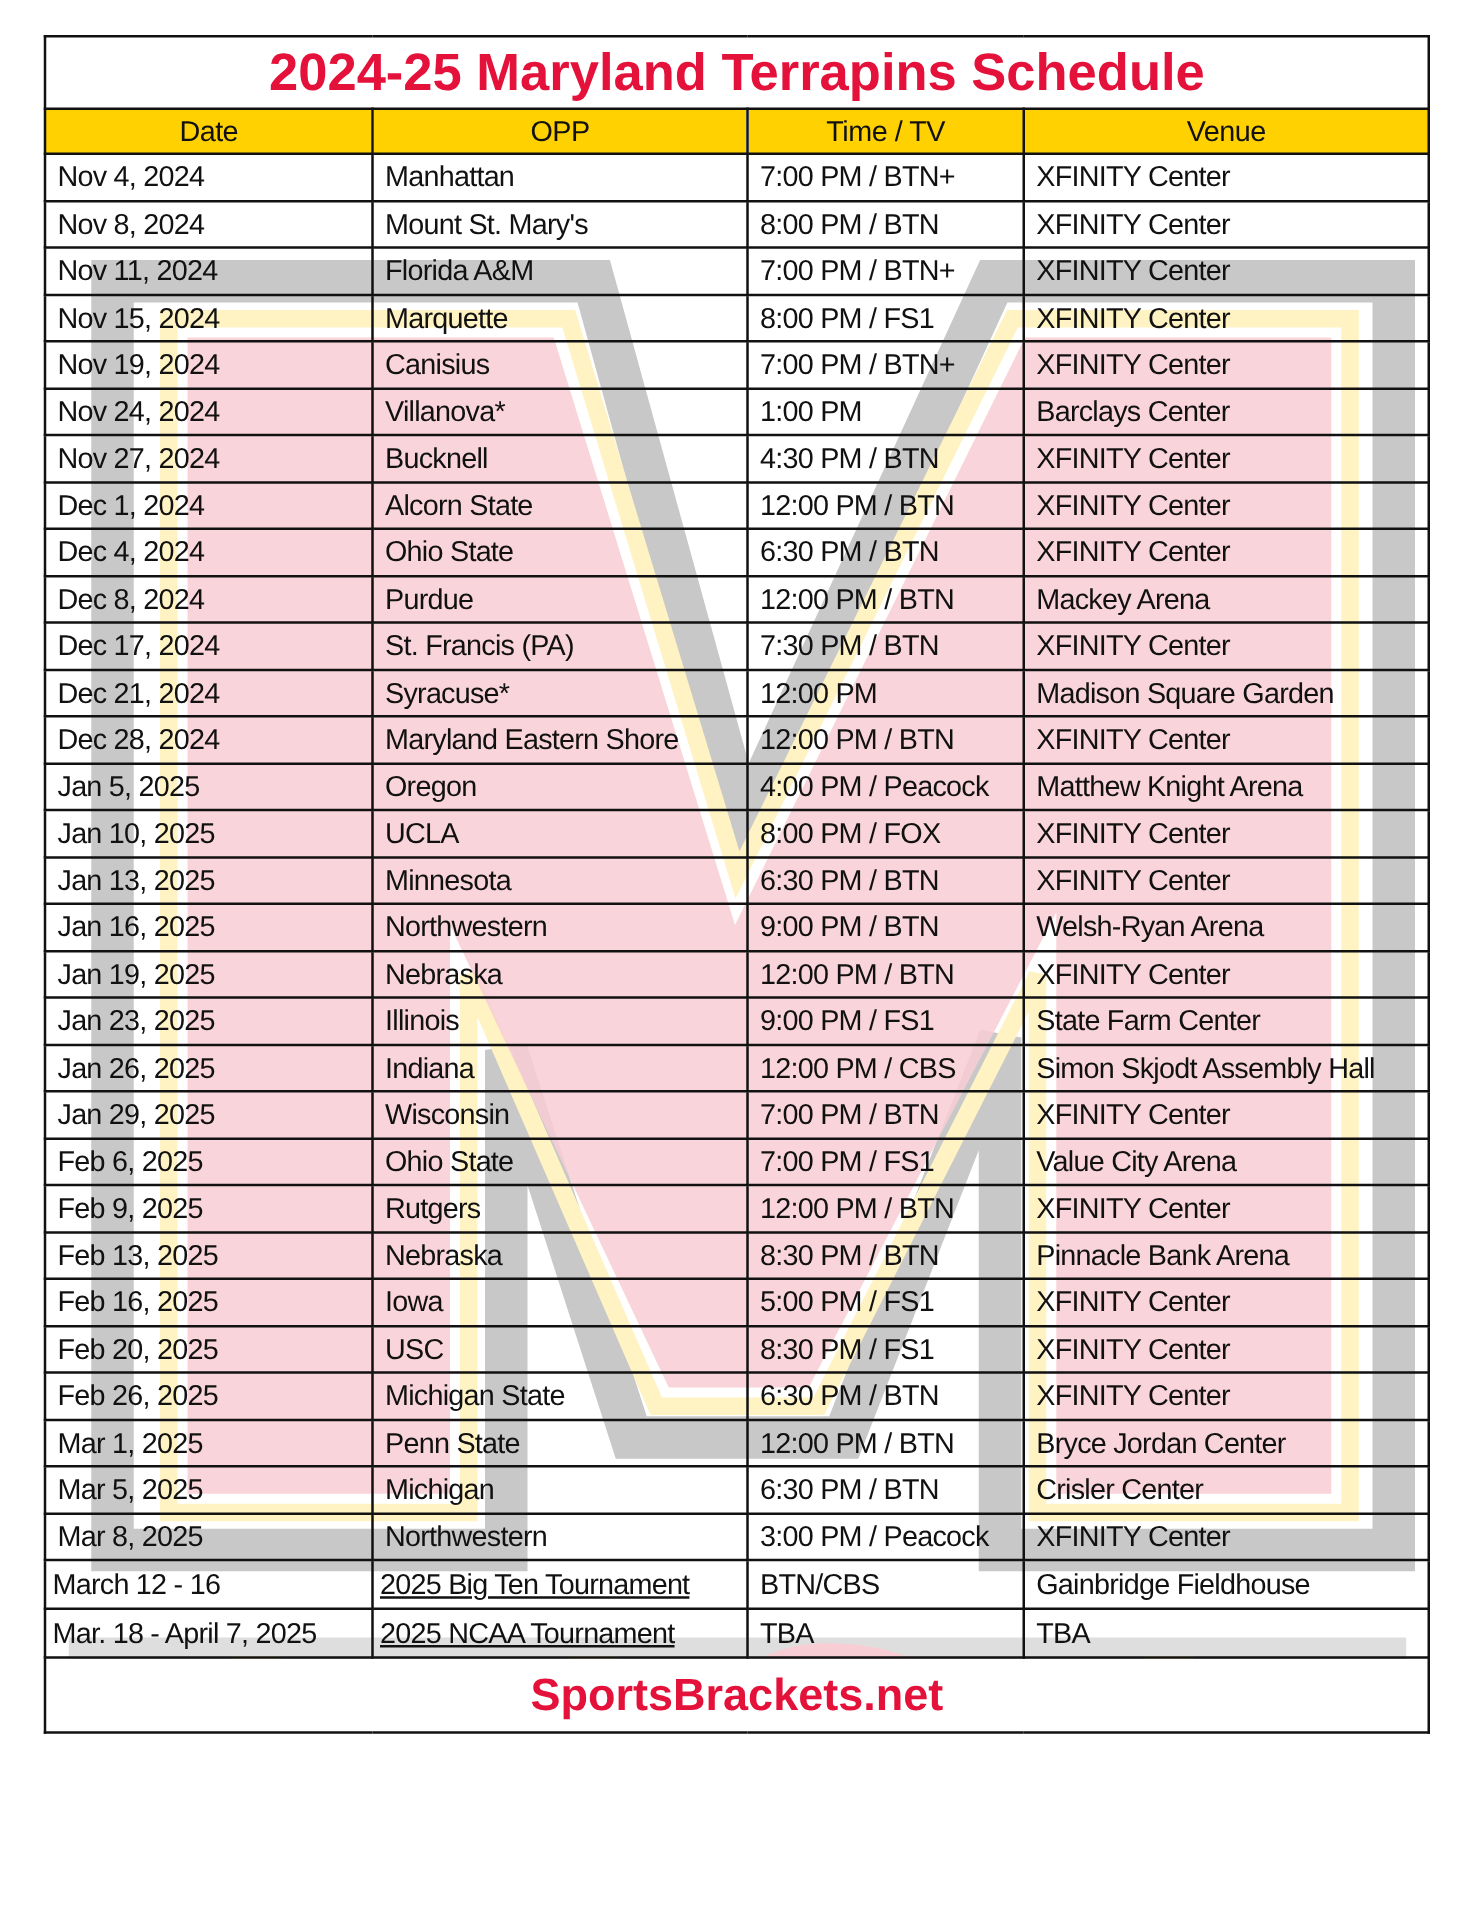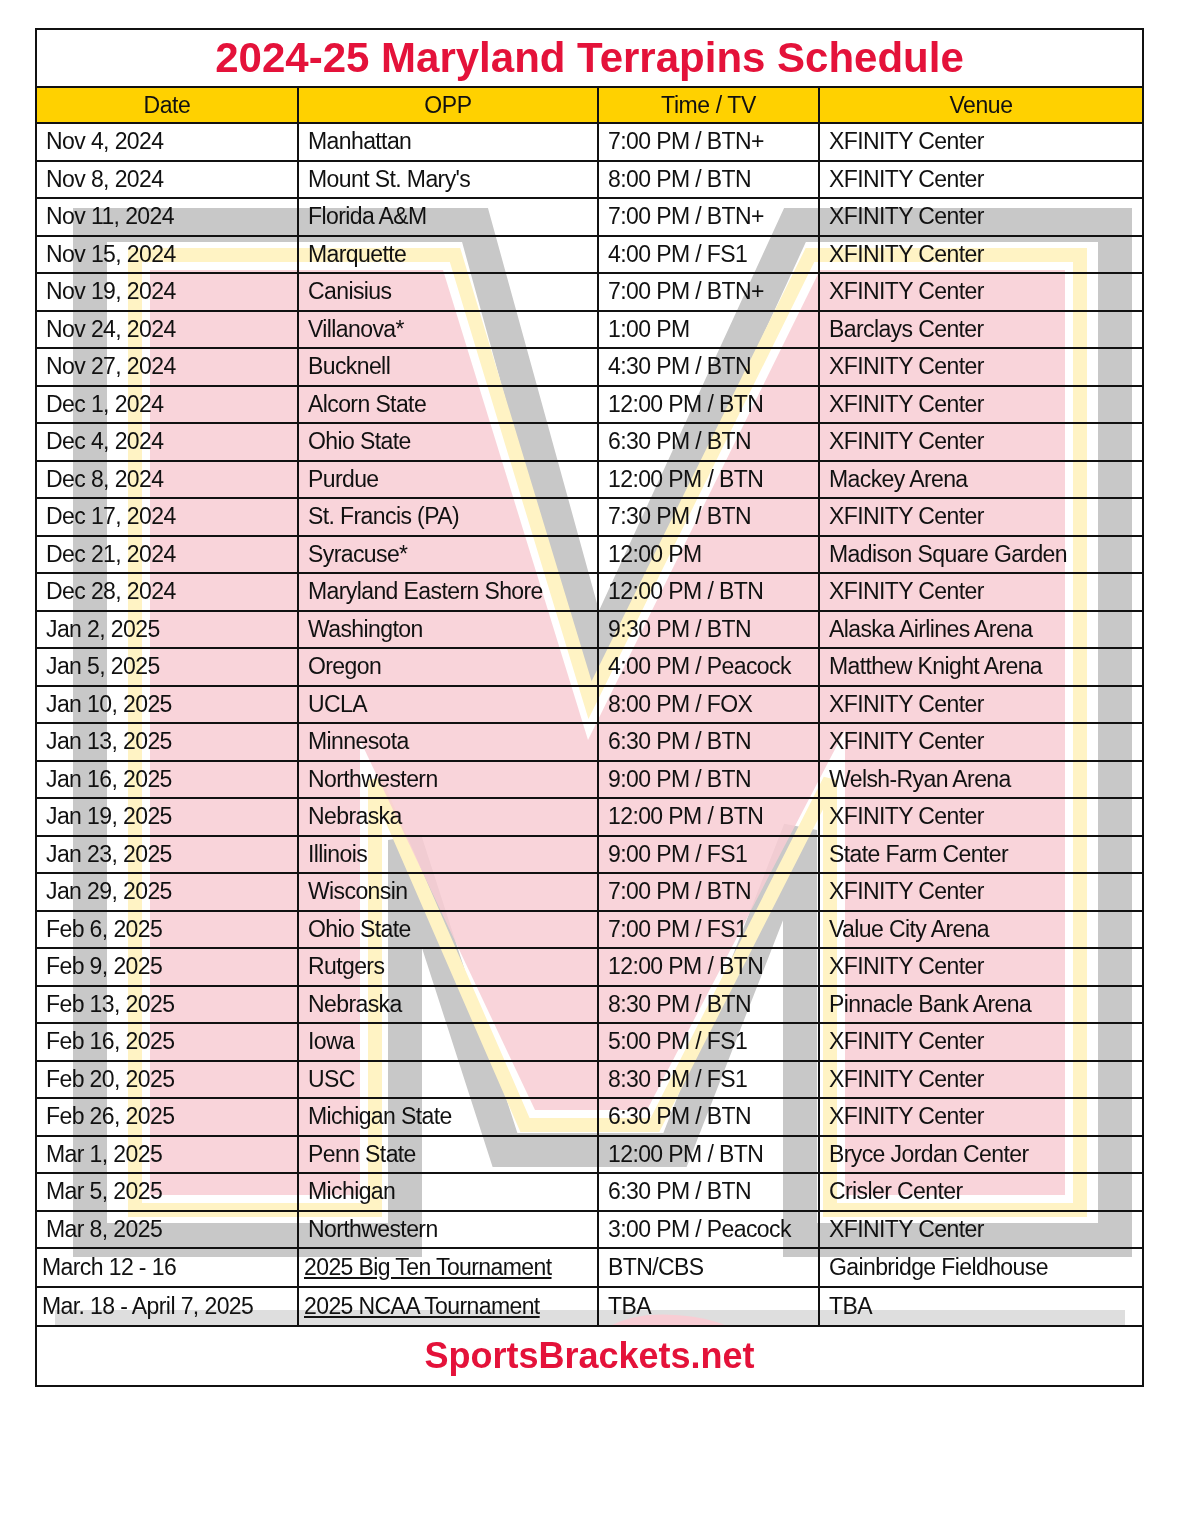--- a/index.html
+++ b/index.html
@@ -78,21 +78,21 @@
         </tr>
         <tr>
           <td class="row-cell date">Nov 11, 2024</td>
           <td class="row-cell opp">Florida A&amp;M</td>
           <td class="row-cell time">7:00 PM / BTN+</td>
           <td class="row-cell venue">XFINITY Center</td>
         </tr>
         <tr>
           <td class="row-cell date">Nov 15, 2024</td>
           <td class="row-cell opp">Marquette</td>
-          <td class="row-cell time">4:00 PM / FS1</td>
+          <td class="row-cell time">8:00 PM / FS1</td>
           <td class="row-cell venue">XFINITY Center</td>
         </tr>
         <tr>
           <td class="row-cell date">Nov 19, 2024</td>
           <td class="row-cell opp">Canisius</td>
           <td class="row-cell time">7:00 PM / BTN+</td>
           <td class="row-cell venue">XFINITY Center</td>
         </tr>
         <tr>
           <td class="row-cell date">Nov 24, 2024</td>
@@ -136,26 +136,20 @@
           <td class="row-cell time">12:00 PM</td>
           <td class="row-cell venue">Madison Square Garden</td>
         </tr>
         <tr>
           <td class="row-cell date">Dec 28, 2024</td>
           <td class="row-cell opp">Maryland Eastern Shore</td>
           <td class="row-cell time">12:00 PM / BTN</td>
           <td class="row-cell venue">XFINITY Center</td>
         </tr>
         <tr>
-          <td class="row-cell date">Jan 2, 2025</td>
-          <td class="row-cell opp">Washington</td>
-          <td class="row-cell time">9:30 PM / BTN</td>
-          <td class="row-cell venue">Alaska Airlines Arena</td>
-        </tr>
-        <tr>
           <td class="row-cell date">Jan 5, 2025</td>
           <td class="row-cell opp">Oregon</td>
           <td class="row-cell time">4:00 PM / Peacock</td>
           <td class="row-cell venue">Matthew Knight Arena</td>
         </tr>
         <tr>
           <td class="row-cell date">Jan 10, 2025</td>
           <td class="row-cell opp">UCLA</td>
           <td class="row-cell time">8:00 PM / FOX</td>
           <td class="row-cell venue">XFINITY Center</td>
@@ -176,20 +170,26 @@
           <td class="row-cell date">Jan 19, 2025</td>
           <td class="row-cell opp">Nebraska</td>
           <td class="row-cell time">12:00 PM / BTN</td>
           <td class="row-cell venue">XFINITY Center</td>
         </tr>
         <tr>
           <td class="row-cell date">Jan 23, 2025</td>
           <td class="row-cell opp">Illinois</td>
           <td class="row-cell time">9:00 PM / FS1</td>
           <td class="row-cell venue">State Farm Center</td>
+        </tr>
+        <tr>
+          <td class="row-cell date">Jan 26, 2025</td>
+          <td class="row-cell opp">Indiana</td>
+          <td class="row-cell time">12:00 PM / CBS</td>
+          <td class="row-cell venue">Simon Skjodt Assembly Hall</td>
         </tr>
         <tr>
           <td class="row-cell date">Jan 29, 2025</td>
           <td class="row-cell opp">Wisconsin</td>
           <td class="row-cell time">7:00 PM / BTN</td>
           <td class="row-cell venue">XFINITY Center</td>
         </tr>
         <tr>
           <td class="row-cell date">Feb 6, 2025</td>
           <td class="row-cell opp">Ohio State</td>

